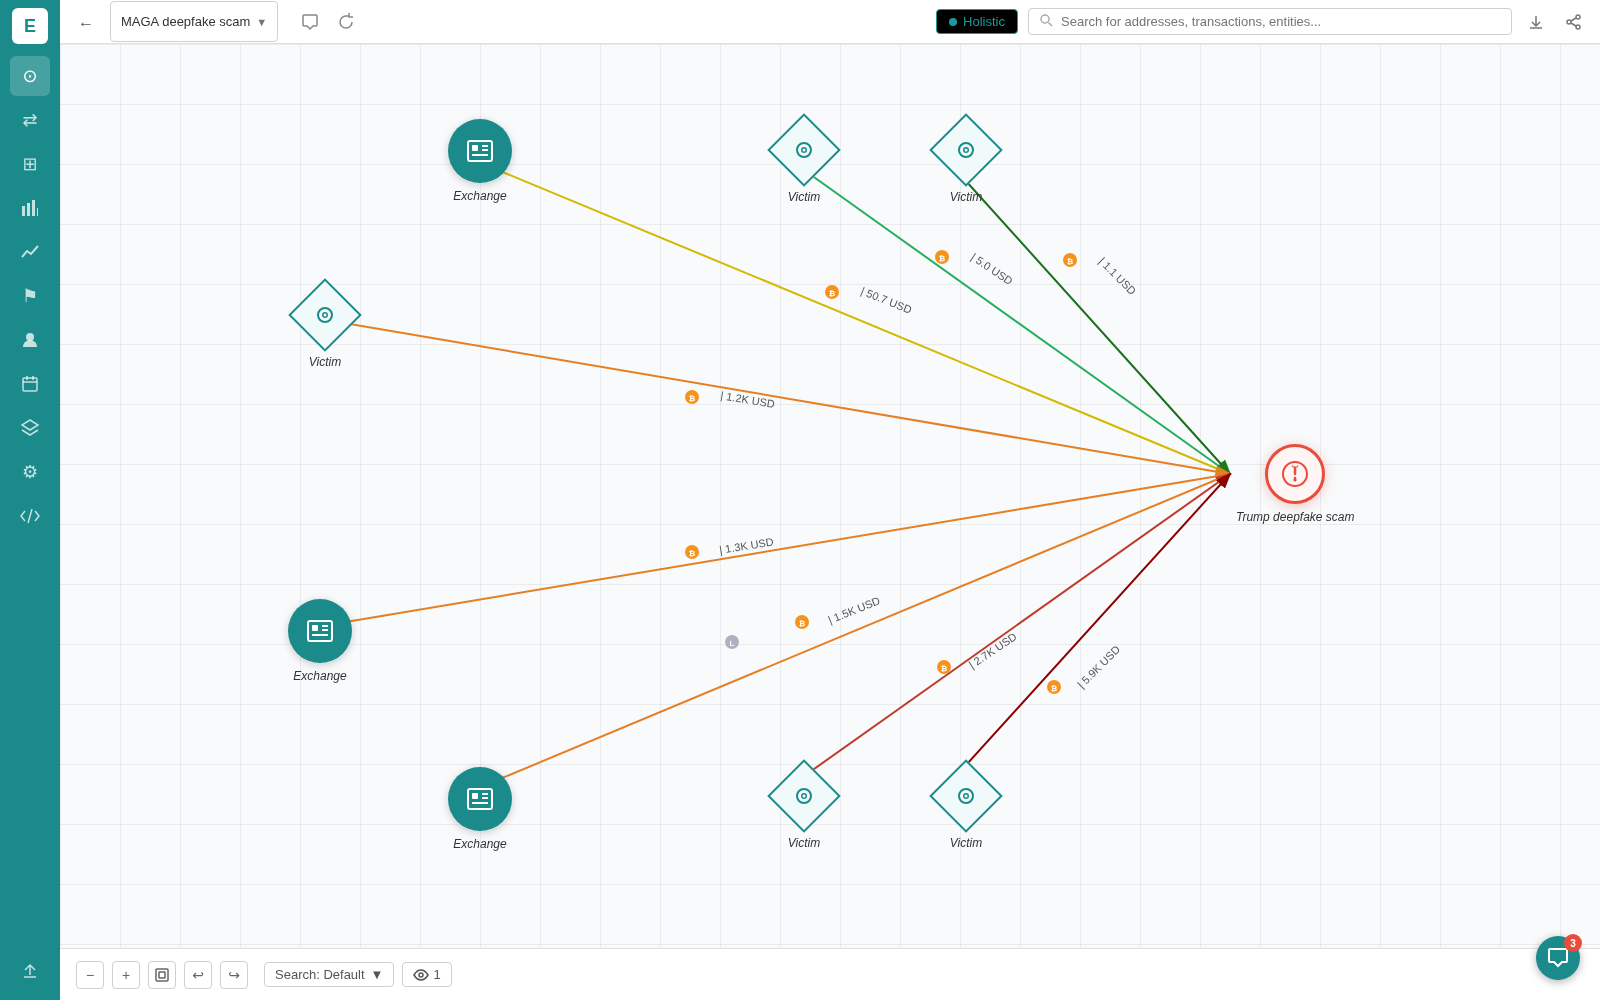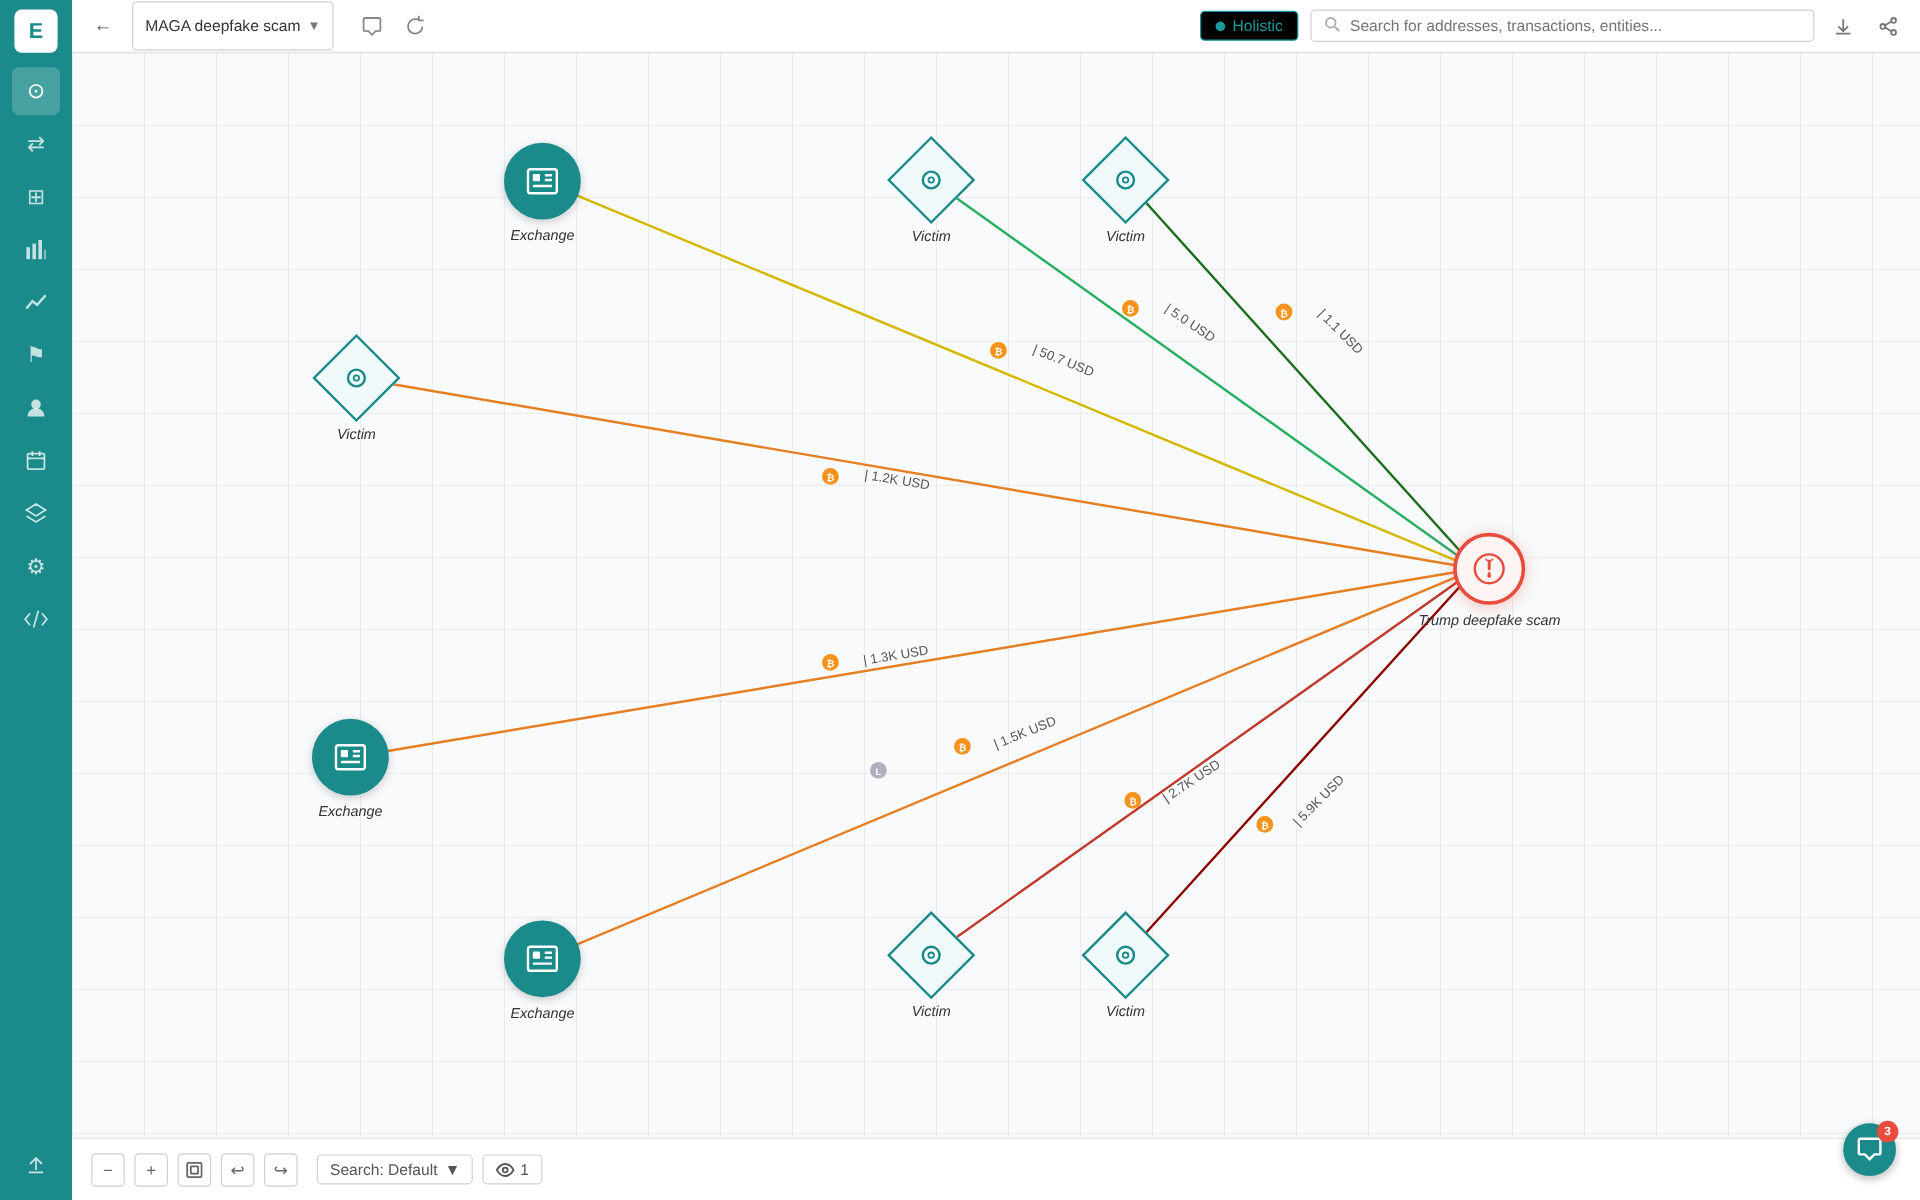--- a/index.html
+++ b/index.html
@@ -115,21 +115,21 @@
       width: 8px; height: 8px;
       background: #1a9a9a;
       border-radius: 50%;
     }
     .search-bar {
       display: flex; align-items: center;
       border: 1px solid #d0d0d0;
       border-radius: 4px;
       padding: 4px 10px;
       background: #fff;
-      width: 420px;
+      width: 484px;
       gap: 8px;
     }
     .search-bar input {
       border: none; outline: none;
       font-size: 13px;
       color: #555;
       flex: 1;
       background: transparent;
     }
     .search-icon { color: #aaa; font-size: 14px; }
@@ -163,20 +163,21 @@
     }
 
     
     .node {
       position: absolute;
       display: flex;
       flex-direction: column;
       align-items: center;
       gap: 6px;
       cursor: pointer;
+      padding-left: 28px;
     }
     .node-label {
       font-size: 12px;
       color: #333;
       font-style: italic;
       text-align: center;
     }
 
     
     .exchange-circle {
@@ -581,21 +582,21 @@
                 <circle cx="11" cy="11" r="7" stroke="#1a8a8a" stroke-width="2"></circle>
                 <circle cx="11" cy="11" r="3" fill="#1a8a8a"></circle>
                 <circle cx="11" cy="11" r="1.5" fill="white"></circle>
               </svg>
             </div>
           </div>
         </div>
         <span class="node-label">Victim</span>
       </div>
 
-      <div class="target-node" style="left:1122px; top:400px;">
+      <div class="target-node" style="left:1176px; top:400px;">
         <div class="target-circle">
           <svg width="28" height="28" viewBox="0 0 28 28" fill="none">
             <circle cx="14" cy="14" r="12" stroke="#e74c3c" stroke-width="2" fill="#fff5f5"></circle>
             <path d="M14 8v6M14 18v2" stroke="#e74c3c" stroke-width="2.5" stroke-linecap="round"></path>
             <circle cx="14" cy="20" r="1.5" fill="#e74c3c"></circle>
 
             <path d="M11 5.5l1 1.5h4l1-1.5" stroke="#e74c3c" stroke-width="1.2" fill="none"></path>
           </svg>
         </div>
         <span class="target-label">Trump deepfake scam</span>

